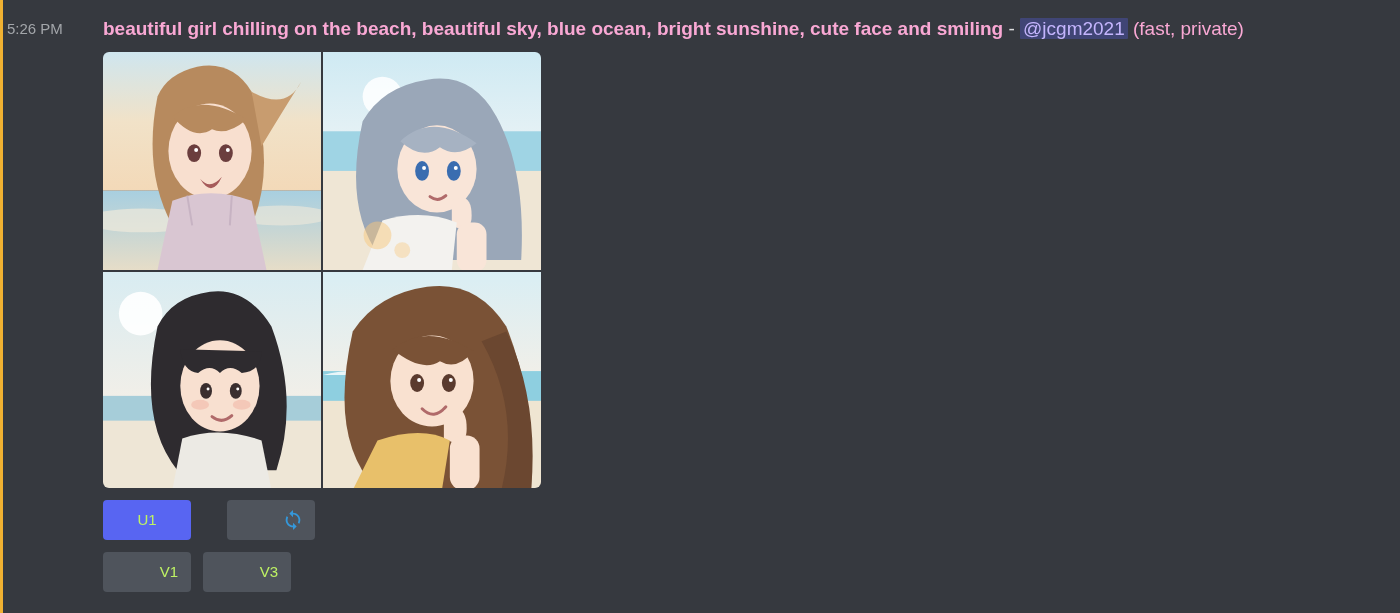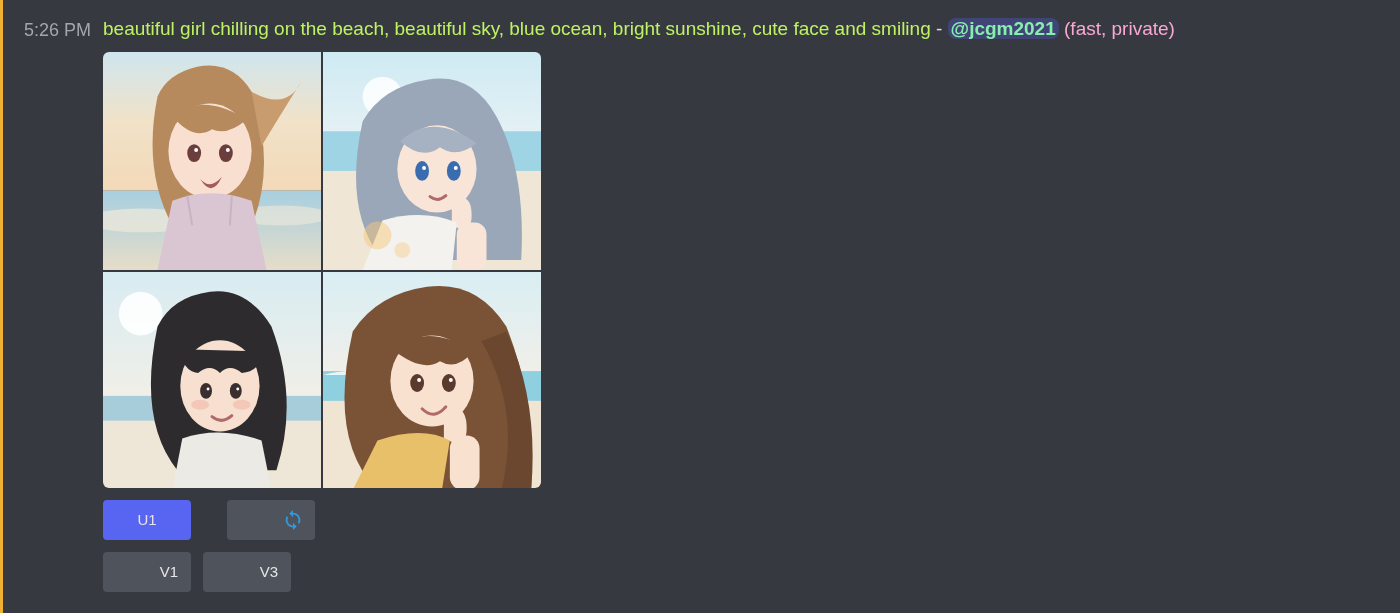--- a/index.html
+++ b/index.html
@@ -16,44 +16,44 @@
     display: flex;
     align-items: flex-start;
     padding-top: 16px;
     height: 100%;
     border-left: 3px solid #f0b132;
     padding-left: 4px;
   }
   .timestamp {
     width: 96px;
     flex: 0 0 96px;
-    text-align: right;
+    text-align: left;
     padding-right: 12px;
     color: #a3a6aa;
-    font-size: 18px;
+    font-size: 15px;
     padding-top: 4px;
   }
   .content-col {
     flex: 1 1 auto;
     min-width: 0;
   }
   .prompt-line {
     font-size: 19px;
     line-height: 1.35;
     color: #dcddde;
     margin-bottom: 10px;
   }
-  .prompt-text { font-weight: 400; color: #bef264; }
+  .prompt-text { font-weight: 700; color: #f9a8d4; }
   .sep { font-weight: 400; color: #dcddde; }
   .mention {
     background: rgba(88,101,242,0.3);
-    color: #86efac;
-    border-radius: 8px;
+    color: #c4b5fd;
+    border-radius: 1px;
     padding: 0 3px;
-    font-weight: 700;
+    font-weight: 400;
   }
   .mode { font-weight: 400; color: #f9a8d4; }
 
   .image-grid {
     width: 438px;
     height: 436px;
     border-radius: 6px;
     overflow: hidden;
     display: grid;
     grid-template-columns: 1fr 1fr;
@@ -69,21 +69,21 @@
     gap: 12px;
     margin-bottom: 12px;
   }
   .btn {
     width: 88px;
     height: 40px;
     border: none;
     border-radius: 4px;
     font-size: 15px;
     font-weight: 500;
-    color: #e5e5e5;
+    color: #bef264;
     display: flex;
     align-items: center;
     justify-content: center;
     cursor: pointer;
     font-family: inherit;
   }
   .btn-primary { background: #5865f2; }
   .btn-secondary { background: #4f545c; padding-left: 44px; }
   .btn-gap { width: 12px; }
   .reroll-icon { width: 22px; height: 22px; }

